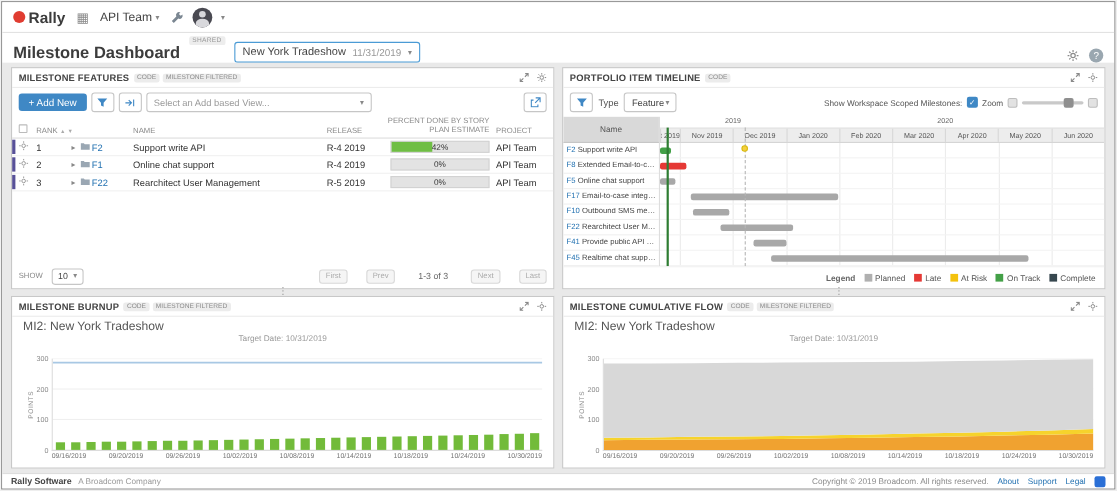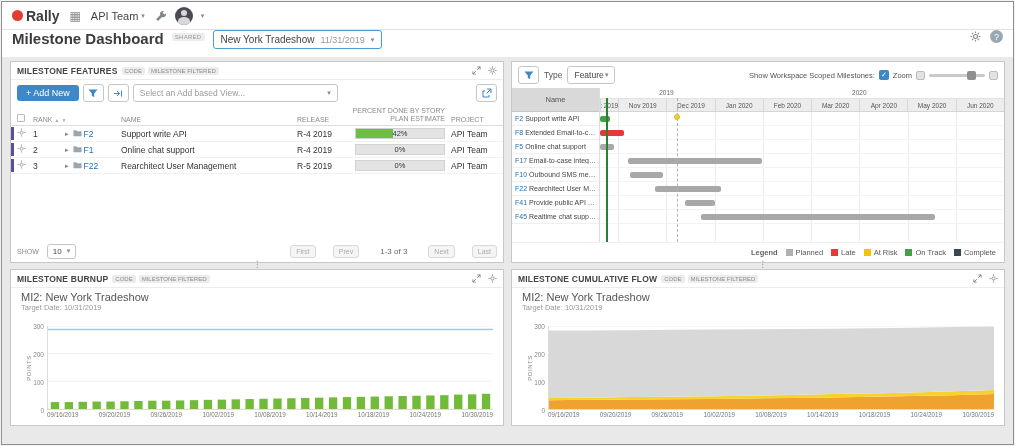--- a/index.html
+++ b/index.html
@@ -20,21 +20,21 @@
   .nav-right{display:flex;align-items:center;gap:8px}
   .search{display:flex;align-items:center;gap:5px;border:1px solid #cfcfcf;border-radius:11px;height:19px;padding:0 8px;width:165px;background:#fff}
   .mag{width:7px;height:7px;border:1.5px solid #9a9a9a;border-radius:50%;position:relative;flex:0 0 auto}
   .mag::after{content:"";position:absolute;width:4px;height:1.5px;background:#9a9a9a;transform:rotate(45deg);right:-3px;bottom:-1px}
   .search input{border:none;outline:none;font-size:9px;width:100%;color:#555;font-family:inherit;background:transparent}
   .avatar{width:18px;height:18px;border-radius:50%;background:#4a4a52;position:relative;overflow:hidden;cursor:pointer}
   .avatar::before{content:"";position:absolute;left:6px;top:3px;width:6px;height:6px;border-radius:50%;background:#d8d8dc}
   .avatar::after{content:"";position:absolute;left:3px;top:10px;width:12px;height:8px;border-radius:50% 50% 0 0;background:#d8d8dc}
 
   
-  .subheader{flex:0 0 27px;display:flex;align-items:flex-start;gap:8px;padding:0 10px;background:#fff}
+  .subheader{flex:0 0 27px;display:flex;align-items:flex-end;gap:8px;padding:0 10px;background:#fff}
   .page-title{font-size:15px;font-weight:bold;color:#3c3c3c}
   .badge{font-size:6px;color:#999;background:#ededed;border-radius:2px;padding:1px 3px;align-self:flex-start;margin-top:3px;letter-spacing:.3px}
   .ms-select{display:flex;align-items:center;gap:6px;border:1px solid #4b9bd5;border-radius:3px;padding:3px 7px;font-size:10px;color:#444;cursor:pointer;background:#fff}
   .ms-date{color:#999;font-size:9px}
   .hdr-icons{margin-left:auto;display:flex;gap:9px;align-items:center;color:#8a8a8a}
   .help{width:13px;height:13px;border-radius:50%;background:#9aa7b0;color:#fff;font-size:9px;display:flex;align-items:center;justify-content:center;cursor:pointer}
 
   
   .content{flex:1;background:#e9e9e9;padding:4px 8px;display:grid;grid-template-columns:1fr 1fr;grid-template-rows:202px 157px;gap:6px 7px;position:relative}
   .panel{background:#fff;border:1px solid #c8c8c8;display:flex;flex-direction:column;position:relative;overflow:hidden}
@@ -101,21 +101,21 @@
   .tl-vline{position:absolute;top:-14px;bottom:0;width:0;pointer-events:none}
   .tl-dot{position:absolute;top:2px;width:6px;height:6px;border-radius:50%;border:1px solid #d8b90e}
   .tl-legend{flex:0 0 20px;display:flex;align-items:center;justify-content:flex-end;gap:8px;font-size:7.5px;color:#555;padding:0 8px;border-top:1px solid #f0f0f0}
   .lg-item{display:inline-flex;align-items:center;gap:3px}
   .lg-sq{width:7px;height:7px;display:inline-block}
   .lg-cap{font-weight:bold;color:#666}
 
   
   .chart-wrap{flex:1;display:flex;flex-direction:column;padding:3px 10px 4px}
   .ch-title{text-align:left;font-size:11px;color:#555}
-  .ch-sub{font-size:7.5px;color:#999;margin-bottom:14px}
+  .ch-sub{text-align:center;font-size:7.5px;color:#999;margin-bottom:14px}
   .ch-area{flex:1;display:flex;min-height:0}
   .ch-yaxis{width:26px;position:relative;font-size:6.5px;color:#888;flex:0 0 26px}
   .ylab{position:absolute;left:-5px;top:50%;transform:translateY(-50%) rotate(-90deg);font-size:6px;letter-spacing:.5px;color:#888}
   .ytick{position:absolute;right:3px}
   .ch-plot{flex:1;position:relative;border-left:1px solid #dcdcdc;border-bottom:1px solid #dcdcdc}
   .ch-plot svg{position:absolute;inset:0;width:100%;height:100%}
   .ch-xlabels{height:10px;display:flex;justify-content:space-between;font-size:6.3px;color:#777;padding-left:26px;margin-top:1px}
 
   
   .splitter{position:absolute;font-size:9px;color:#9a9a9a;line-height:5px;cursor:row-resize;letter-spacing:-1px}
@@ -335,20 +335,44 @@
           <button class="pg-btn">First</button>
           <button class="pg-btn">Prev</button>
           <span class="pg-range">1-3 of 3</span>
           <button class="pg-btn">Next</button>
           <button class="pg-btn">Last</button>
         </span>
       </div>
     </section>
 
     <section class="panel">
+      <div class="p-head">
+        <span class="p-title">PORTFOLIO ITEM TIMELINE</span>
+        <span class="chips">
+            <span class="chip">CODE</span>
+          </span>
+        <span class="p-icons">
+          <span class="p-ic">
+              <svg width="9" height="9" viewBox="0 0 10 10">
+                <path d="M6 1h3v3M4 9H1V6M9 1L5.8 4.2M1 9l3.2-3.2" stroke="#8a8a8a" fill="none" stroke-width="1.1"></path>
+              </svg>
+            </span>
+          <span class="p-ic">
+              <svg width="9" height="9" viewBox="0 0 10 10">
+                <circle cx="5" cy="5" r="1.8" fill="none" stroke="#8a8a8a"></circle>
+                <g stroke="#8a8a8a">
+                  <line x1="5" y1="0.5" x2="5" y2="2"></line>
+                  <line x1="5" y1="8" x2="5" y2="9.5"></line>
+                  <line x1="0.5" y1="5" x2="2" y2="5"></line>
+                  <line x1="8" y1="5" x2="9.5" y2="5"></line>
+                </g>
+              </svg>
+            </span>
+        </span>
+      </div>
       <div class="tl-toolbar">
         <span class="icon-btn">
             <svg width="10" height="9" viewBox="0 0 10 9">
               <path d="M0.5 0.5h9L6.2 4.5v3.6L3.8 6.9V4.5z" fill="#3f88c5"></path>
             </svg>
           </span>
         <span>Type</span>
         <span class="view-select type-select">
           <span style="color:#444">Feature</span>
           <span class="chev">▾</span>
@@ -637,13 +661,26 @@
             <span class="xtick">10/24/2019</span>
             <span class="xtick">10/30/2019</span>
           </div>
       </div>
     </section>
 
     <div class="splitter sp1">⋮</div>
     <div class="splitter sp2">⋮</div>
   </main>
 
+  <footer class="pg-footer">
+    <span class="f-brand">Rally Software</span>
+    <span class="f-sub">A Broadcom Company</span>
+    <span class="f-right">
+      <span class="f-copy">Copyright © 2019 Broadcom. All rights reserved.</span>
+      <span class="f-links">
+          <a class="flink">About</a>
+          <a class="flink">Support</a>
+          <a class="flink">Legal</a>
+        </span>
+      <span class="f-appicon"></span>
+    </span>
+  </footer>
 </div>
 
 </body></html>

